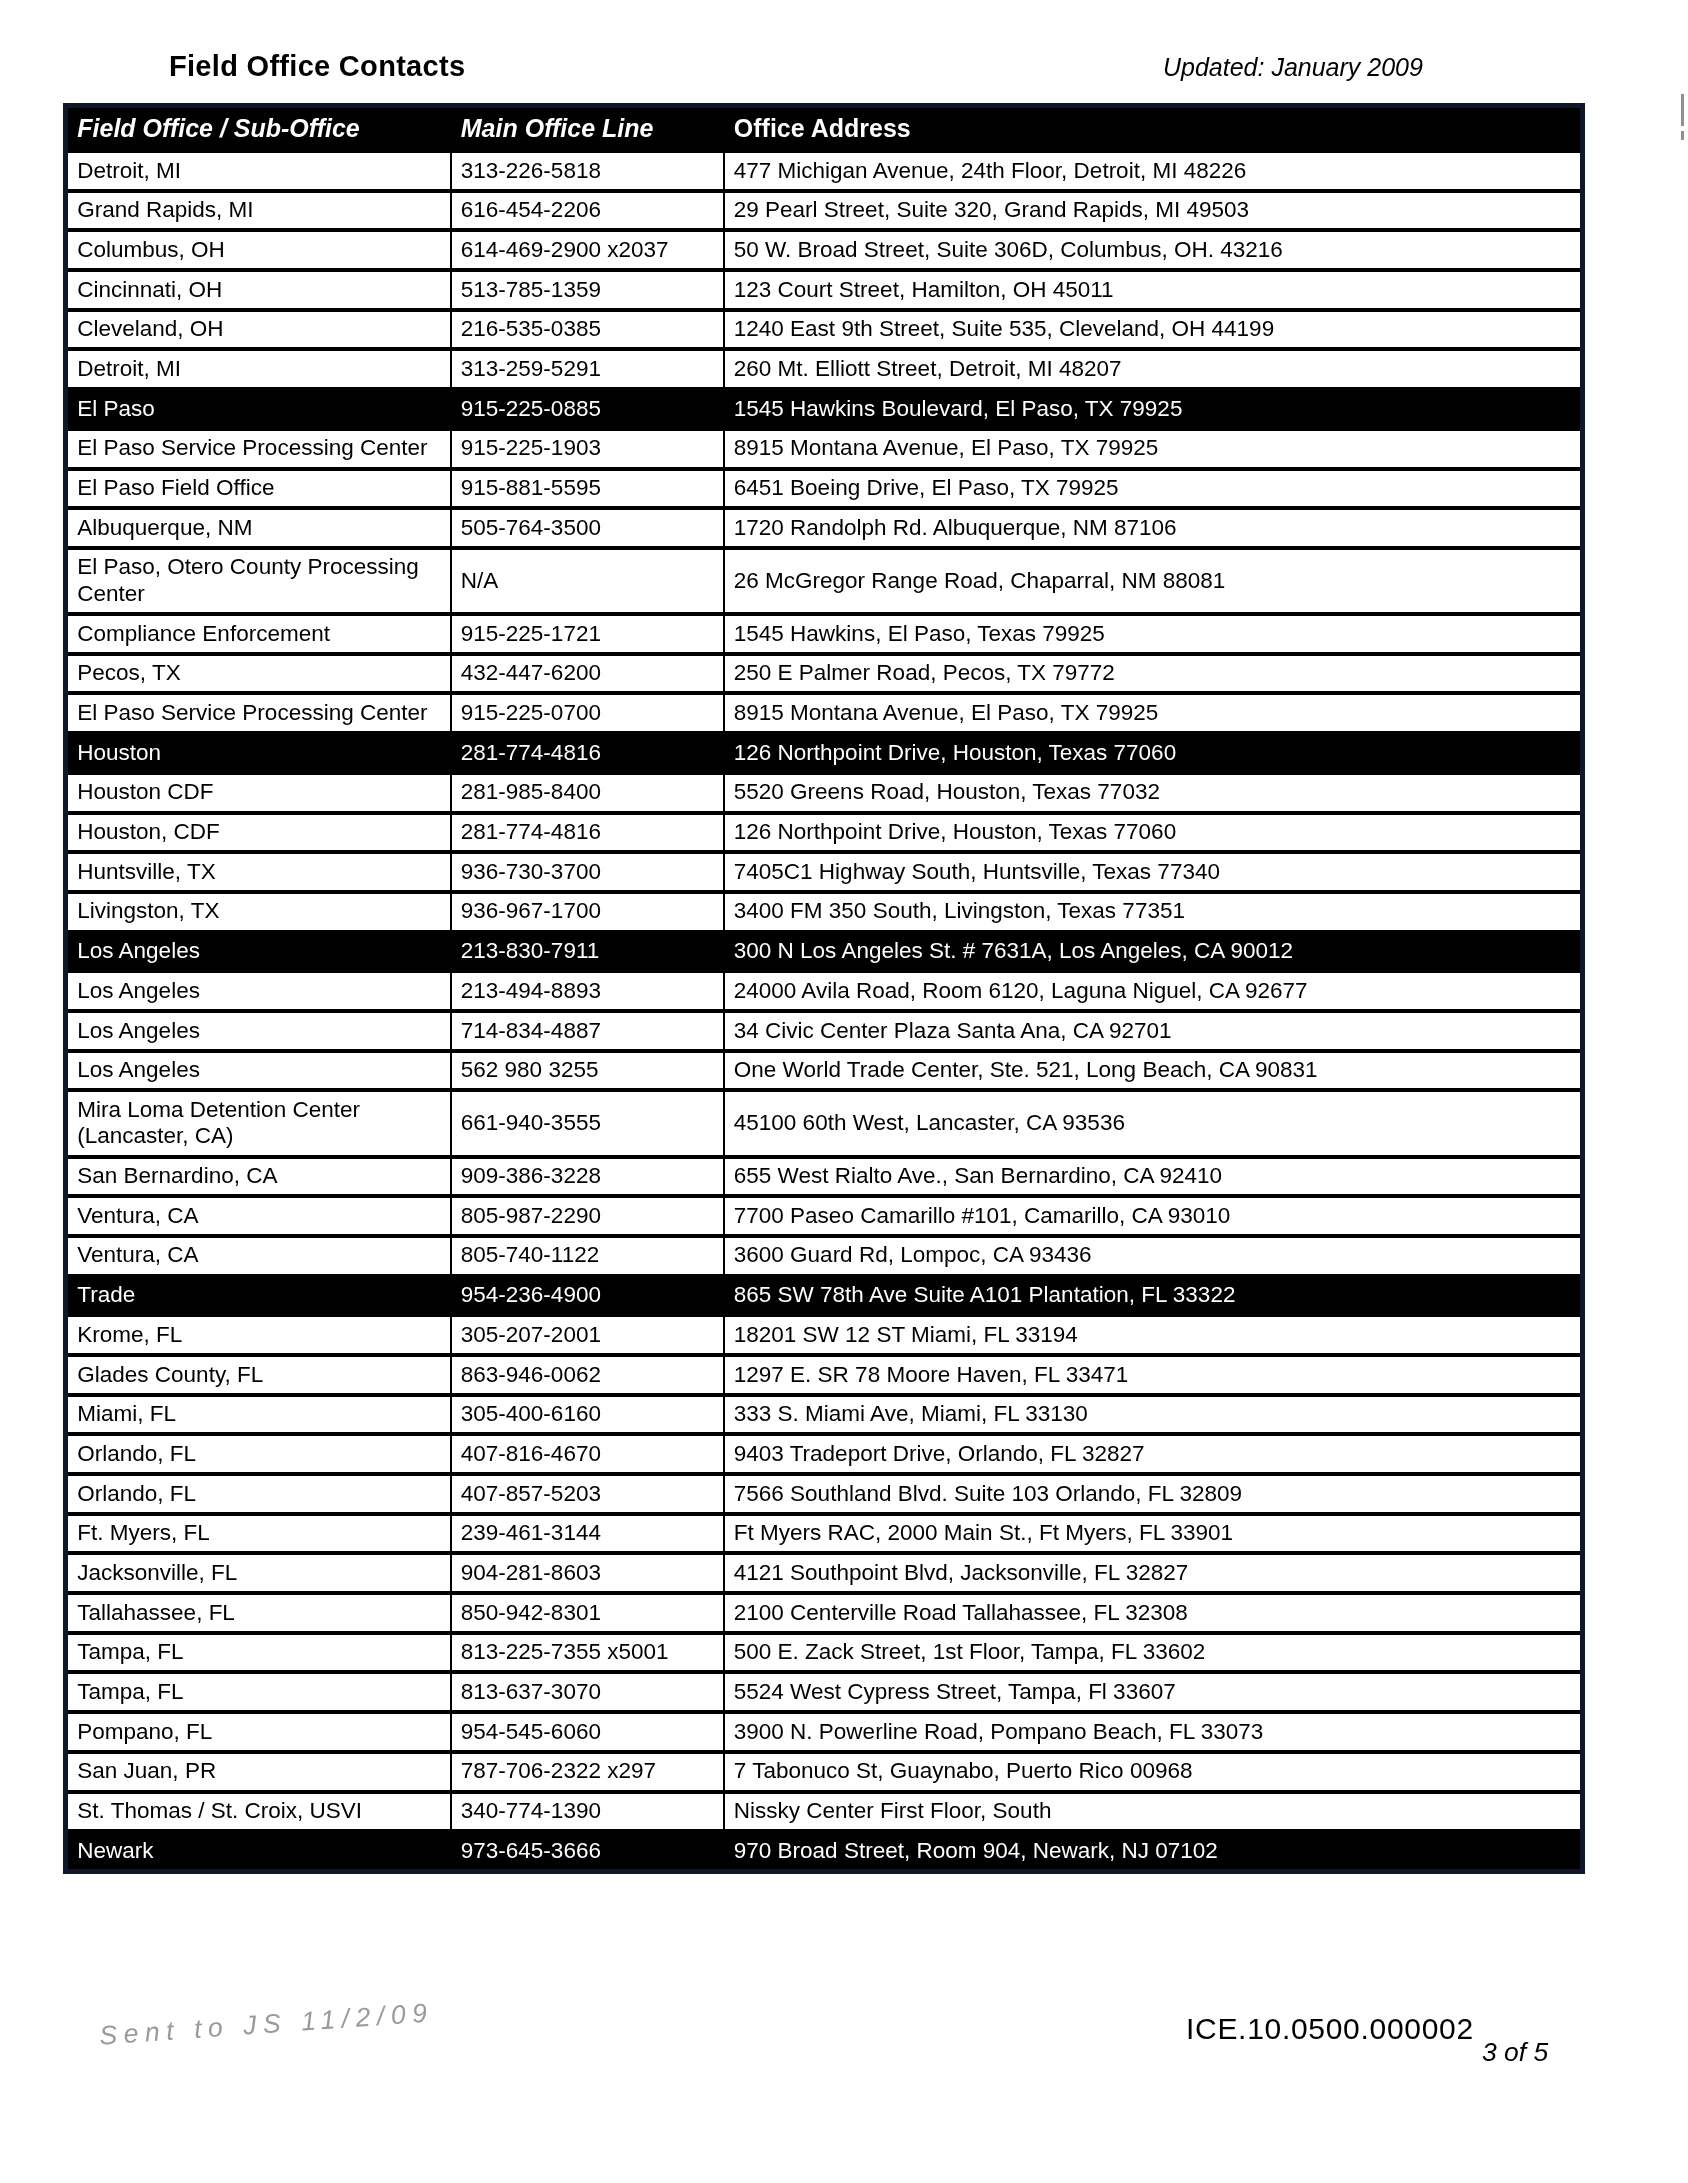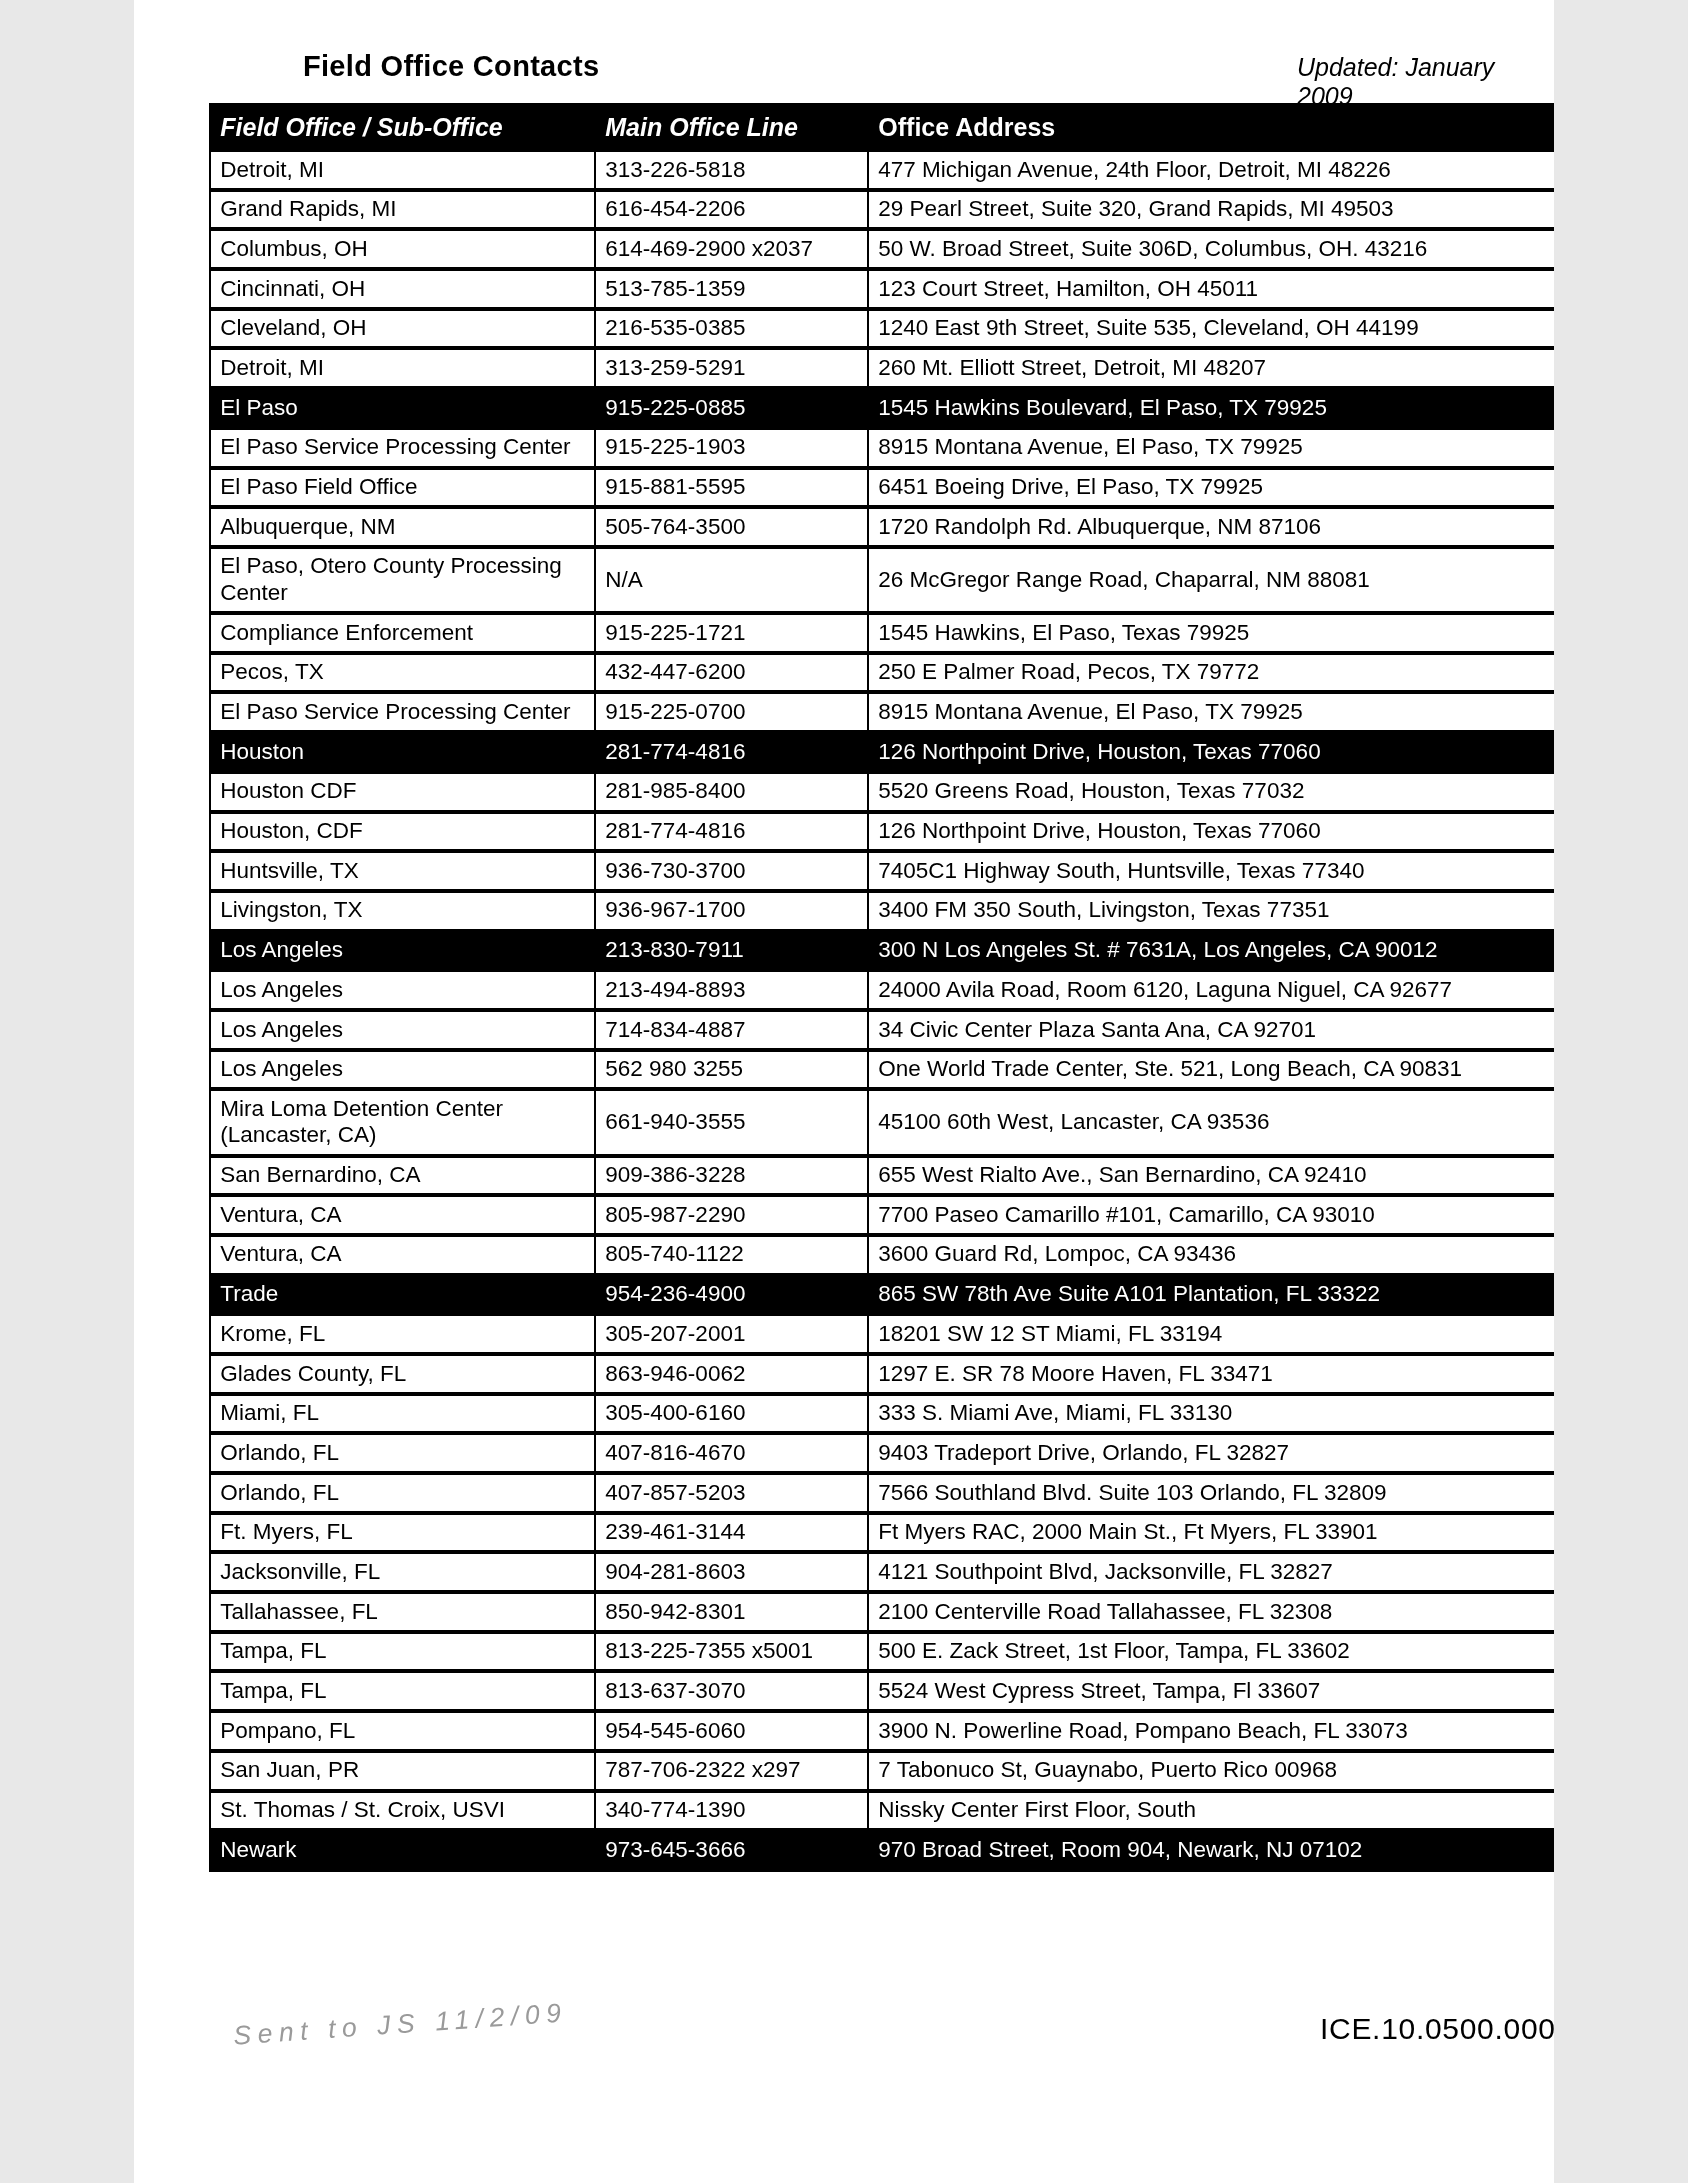--- a/index.html
+++ b/index.html
@@ -1,18 +1,18 @@
 <!DOCTYPE html>
 <html style="font-size:10.6px"><head>
 <meta charset="utf-8">
 <style>
   html, body { margin: 0; padding: 0; background: #e8e8e8; }
   .page {
     position: relative;
-    width: 1420px;
+    width: 1688px;
     height: 2183px;
     margin: 0 auto;
     background: #ffffff;
     font-family: "Liberation Sans", sans-serif;
     color: #000000;
     overflow: hidden;
   }
   .doc-title {
     position: absolute;
     left: 169px;
@@ -23,26 +23,26 @@
   }
   .updated-date {
     position: absolute;
     left: 1163px;
     top: 53px;
     font-size: 25px;
     font-style: italic;
   }
   table.contacts {
     position: absolute;
-    left: 75px;
+    left: 63px;
     top: 103px;
     width: 1517px;
     border-collapse: collapse;
     table-layout: fixed;
-    border: 2px solid #0f172a;
+    border: 5px solid #0f172a;
   }
   col.c-office  { width: 385px; }
   col.c-phone   { width: 273px; }
   col.c-address { width: 859px; }
   th, td {
     border-left: 2px solid #000;
     border-right: 2px solid #000;
     border-top: 4px solid #000;
     border-bottom: 4px solid #000;
     padding: 4.6px 9.3px;

